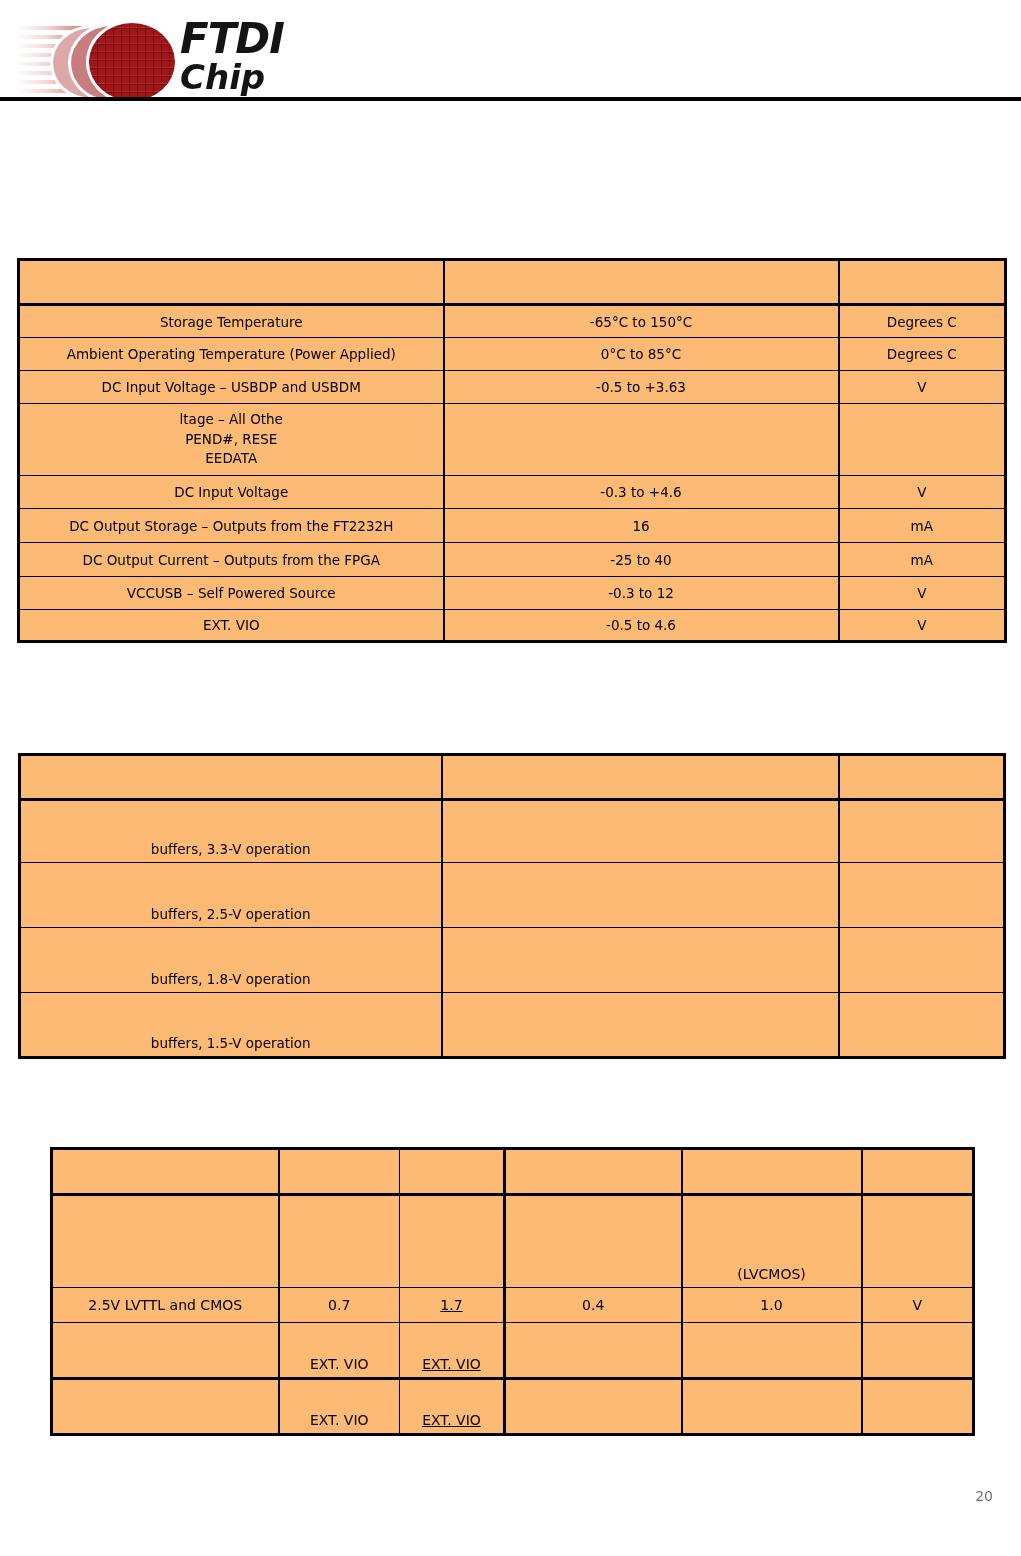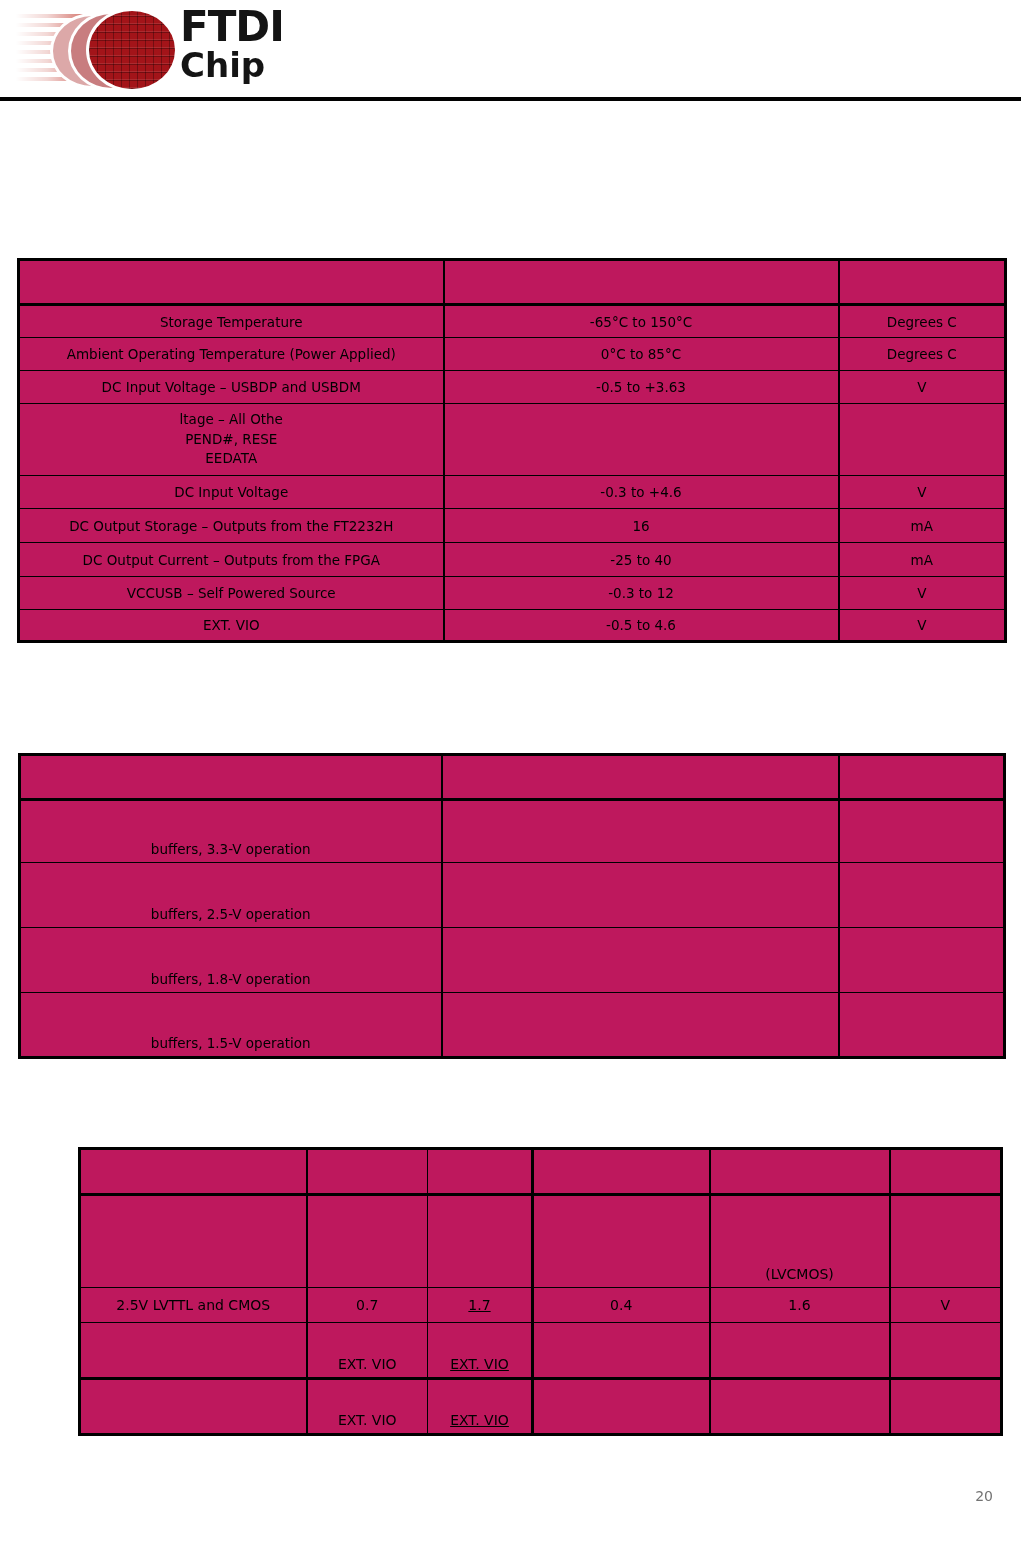--- a/index.html
+++ b/index.html
@@ -1,57 +1,57 @@
 <!DOCTYPE html>
 <html><head>
 <meta charset="utf-8">
 <style>
   html,body{margin:0;padding:0;background:#fff;}
   .page{position:relative;width:1021px;height:1556px;background:#ffffff;
         font-family:"DejaVu Sans","Liberation Sans",sans-serif;color:#000;overflow:hidden;}
 
   
-  .logo{position:absolute;left:14px;top:4px;width:290px;height:92px;}
+  .logo{position:absolute;left:14px;top:16px;width:290px;height:92px;font-style:italic;}
   .logo .stripes{position:absolute;left:2px;top:10px;width:104px;height:70px;
       background:repeating-linear-gradient(180deg,#c1392e 0 4px,#ffffff 4px 9px);}
   .logo .stripes-fade{position:absolute;left:2px;top:10px;width:104px;height:70px;
       background:linear-gradient(90deg,#ffffff 0%,rgba(255,255,255,.8) 30%,rgba(255,255,255,0) 90%);}
   .logo .ghost1{position:absolute;left:36px;top:9px;width:78px;height:70px;border-radius:50%;
       background:#dca8a8;border:3px solid #fff;}
   .logo .ghost2{position:absolute;left:54px;top:7px;width:82px;height:74px;border-radius:50%;
       background:#c87d7f;border:3px solid #fff;}
   .logo .wafer{position:absolute;left:72px;top:4px;width:86px;height:78px;border-radius:50%;
       background-image:
         repeating-linear-gradient(0deg,rgba(0,0,0,.30) 0 1px,rgba(255,255,255,.10) 1px 2px,rgba(0,0,0,0) 2px 8px),
         repeating-linear-gradient(90deg,rgba(0,0,0,.30) 0 1px,rgba(0,0,0,0) 1px 8px);
       background-color:#a31419;border:3px solid #fff;}
   .logo .brand{position:absolute;left:166px;top:2px;font-size:42px;font-weight:bold;
       letter-spacing:-1px;color:#141414;line-height:1;}
   .logo .product{position:absolute;left:166px;top:44px;font-size:34px;font-weight:bold;
       color:#141414;line-height:1;}
   .top-rule{position:absolute;left:0;top:97px;width:1021px;height:4px;background:#010101;}
 
   
-  table{border-collapse:collapse;table-layout:fixed;position:absolute;background:#be185d;}
+  table{border-collapse:collapse;table-layout:fixed;position:absolute;background:#fdba74;}
   td{border-top:1px solid #000;border-bottom:1px solid #000;
      border-left:2px solid #000;border-right:2px solid #000;
      text-align:center;vertical-align:middle;padding:0;overflow:hidden;}
   thead td{border-bottom:3px solid #000;}
   .t{border:3px solid #000;}
 
   
   #t1{left:17px;top:258px;font-size:13.5px;}
   #t1 .multiline{white-space:pre-line;line-height:1.45;margin-top:40px;}
 
   
   #t2{left:18px;top:753px;font-size:13.5px;}
   #t2 tbody td{vertical-align:bottom;padding-bottom:5px;}
 
   
-  #t3{left:50px;top:1147px;font-size:14px;margin-left:28px;}
+  #t3{left:50px;top:1147px;font-size:14px;}
   #t3 .thin-r{border-right-width:1px;}
   #t3 .thin-l{border-left-width:1px;}
   #t3 .thick-r{border-right-width:3px;text-decoration:underline;}
   #t3 tr.bottom-align td{vertical-align:bottom;padding-bottom:5px;}
   #t3 tr.thick-bottom td{border-bottom-width:3px;}
 
   .page-number{position:absolute;top:1488px;right:28px;font-size:14px;color:#737373;}
 </style>
 </head>
 <body>
@@ -196,21 +196,21 @@
         <td class="thin-l thick-r"></td>
         <td></td>
         <td>(LVCMOS)</td>
         <td></td>
       </tr>
       <tr style="height:35px">
         <td>2.5V LVTTL and CMOS</td>
         <td class="thin-r">0.7</td>
         <td class="thin-l thick-r">1.7</td>
         <td>0.4</td>
-        <td>1.6</td>
+        <td>1.0</td>
         <td>V</td>
       </tr>
       <tr style="height:56px" class="bottom-align thick-bottom">
         <td></td>
         <td class="thin-r">EXT. VIO</td>
         <td class="thin-l thick-r">EXT. VIO</td>
         <td></td>
         <td></td>
         <td></td>
       </tr>

